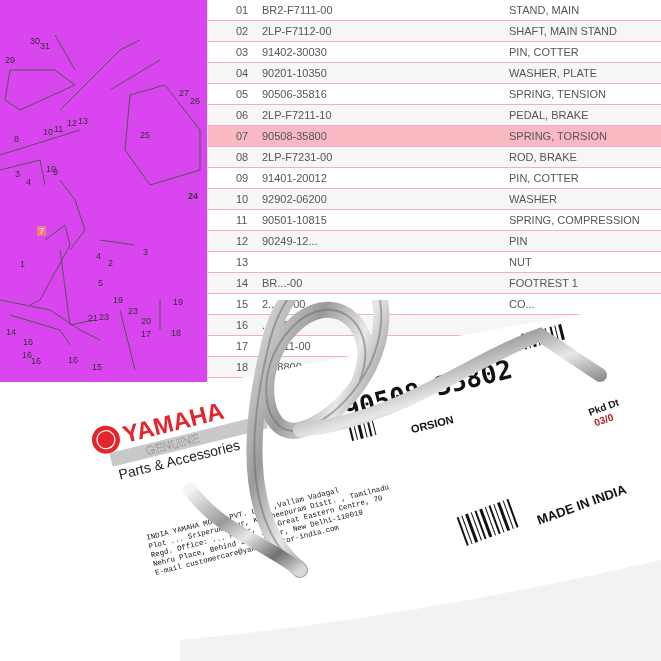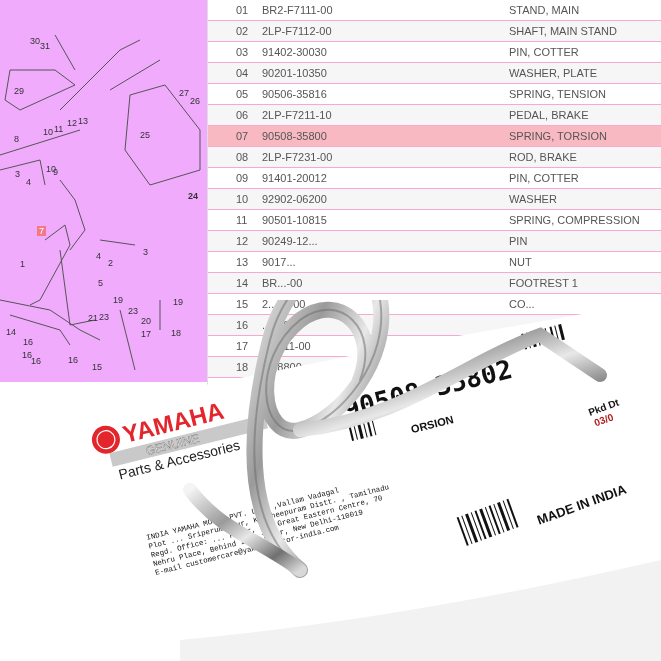--- a/index.html
+++ b/index.html
@@ -1,18 +1,18 @@
 <!DOCTYPE html>
 <html><head>
 <meta charset="utf-8">
 <style>
   html, body { margin:0; padding:0; }
   body { width:661px; height:661px; overflow:hidden; background:#ffffff; position:relative;
          font-family:"Liberation Sans", sans-serif; }
-  .diagram { position:absolute; left:0; top:0; width:207px; height:382px; background:#f0abfc;padding-left:26px; }
+  .diagram { position:absolute; left:0; top:0; width:207px; height:382px; background:#d946ef;padding-left:26px; }
   .diagram svg { position:absolute; left:0; top:0; }
   .diag-label { position:absolute; font-size:9px; color:#333; font-family:"Liberation Sans", sans-serif; }
   .diag-label.hl { background:#f27a86; color:#fff; padding:0 2px; }
   .parts-table { position:absolute; left:207px; top:0; width:454px; border-left:1px solid #ddd; }
   .row { height:20px; line-height:20px; font-size:11px; color:#555; border-bottom:1px solid #f9a8d4; position:relative; }
   .row:nth-child(odd) { background:#ffffff; }
   .row:nth-child(even) { background:#f6f6f6; }
   .row.hl { background:#f9b9c3; }
   .row .num { position:absolute; left:28px; width:20px; }
   .row .pn { position:absolute; left:54px; width:170px; }
@@ -38,21 +38,21 @@
       <path d="M0,300 L50,310 L80,330 L100,340"></path>
       <path d="M10,315 L60,330 L70,345"></path>
       <path d="M120,310 L135,370"></path>
       <path d="M160,300 L160,330"></path>
       <path d="M100,240 L135,245"></path>
     </g>
   </svg>
   <span class="diag-label" style="left:32px;top:221px"></span>
 <span class="diag-label" style="left: 30px; top: 36px;">30</span>
     <span class="diag-label" style="left: 40px; top: 41px;">31</span>
-    <span class="diag-label" style="left: 14px; top: 55px; margin-top: 31px;">29</span>
+    <span class="diag-label" style="left: 5px; top: 55px;">29</span>
     <span class="diag-label" style="left: 179px; top: 88px;">27</span>
     <span class="diag-label" style="left: 190px; top: 96px;">26</span>
     <span class="diag-label" style="left: 67px; top: 118px;">12</span>
     <span class="diag-label" style="left: 78px; top: 116px;">13</span>
     <span class="diag-label" style="left: 43px; top: 127px;">10</span>
     <span class="diag-label" style="left: 54px; top: 124px;">11</span>
     <span class="diag-label" style="left: 14px; top: 134px;">8</span>
     <span class="diag-label" style="left: 140px; top: 130px;">25</span>
     <span class="diag-label" style="left: 46px; top: 164px;">10</span>
     <span class="diag-label" style="left: 53px; top: 167px;">9</span>
@@ -137,21 +137,20 @@
       <span class="pn">90501-10815</span>
       <span class="desc">SPRING, COMPRESSION</span>
     </div>
   <div class="row">
       <span class="num">12</span>
       <span class="pn">90249-12...</span>
       <span class="desc">PIN</span>
     </div>
   <div class="row">
       <span class="num">13</span>
-      <span class="pn">9017...</span>
       <span class="desc">NUT</span>
     </div>
   <div class="row">
       <span class="num">14</span>
       <span class="pn">BR...-00</span>
       <span class="desc">FOOTREST 1</span>
     </div>
   <div class="row">
       <span class="num">15</span>
       <span class="pn">2...13-00</span>

